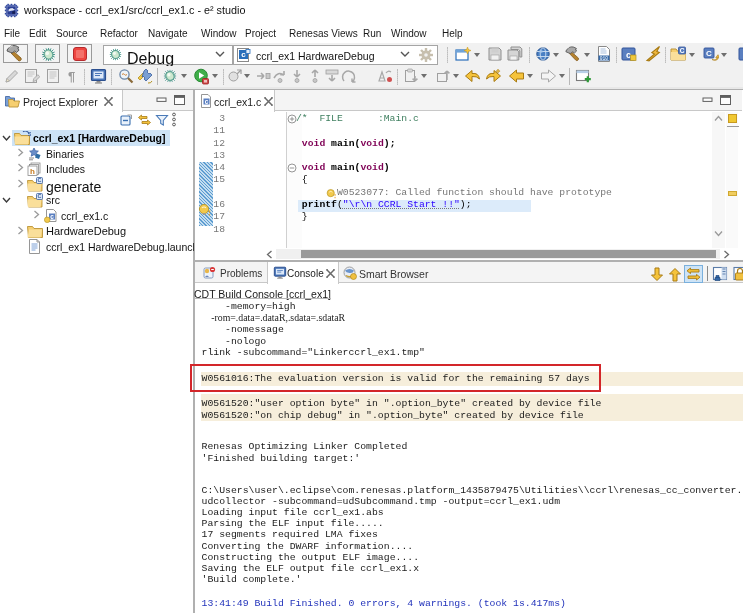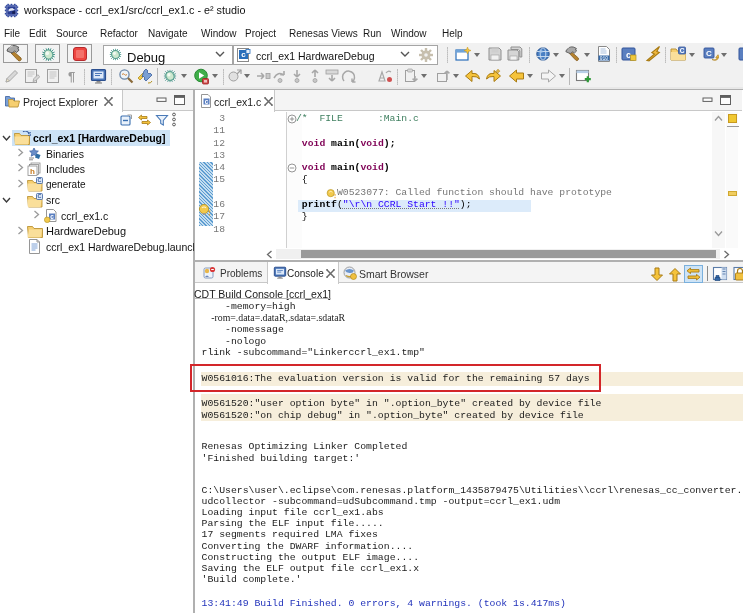--- a/index.html
+++ b/index.html
@@ -88,21 +88,21 @@
         <line x1="13.5" y1="3.5" x2="3.5" y2="13.5"></line>
       <line x1="6" y1="2.3" x2="11" y2="14.7"></line>
         <line x1="11" y1="2.3" x2="6" y2="14.7"></line>
       <line x1="2.3" y1="6" x2="14.7" y2="11"></line>
         <line x1="2.3" y1="11" x2="14.7" y2="6"></line>
     </g>
     <ellipse cx="8.5" cy="8.5" rx="4.4" ry="4.8" fill="#8fc4ae" stroke="#3f8f80" stroke-width="0.7" transform="rotate(-25 8.5 8.5)"></ellipse>
     <ellipse cx="8.5" cy="8.5" rx="3.4" ry="3.9" fill="#cde8cf" transform="rotate(-25 8.5 8.5)"></ellipse>
     <ellipse cx="7.3" cy="7.2" rx="1.7" ry="1.9" fill="#f2faf2"></ellipse>
   </svg>
-  <div class="txt" style="left:127px;top:50px;font-size:13px;color:#111">Debug</div>
+  <div class="txt" style="left:127px;top:50px;font-size:16px;color:#111">Debug</div>
   <svg class="icon" style="left:215px;top:51px" width="10" height="7" viewBox="0 0 10 7">
       <path d="M1 1 l4 4 l4 -4" stroke="#555" stroke-width="1.4" fill="none"></path>
     </svg>
 
   <div class="combo" style="left:233px;top:45px;width:205px"></div>
   <svg class="icon" style="left:237px;top:48px" width="14" height="14" viewBox="0 0 14 14">
     <rect x="0.5" y="0.5" width="11" height="13" fill="#fff" stroke="#8a8a8a" stroke-width="1"></rect>
     <rect x="2" y="2" width="9" height="9" fill="#2a6fbb"></rect>
     <text x="6.5" y="9.4" font-size="8" font-family="Liberation Sans" fill="#fff" text-anchor="middle" font-weight="bold">c</text>
     <rect x="9" y="1.5" width="4" height="4" fill="#e8f0fa" stroke="#2a6fbb" stroke-width="0.8"></rect>
@@ -414,21 +414,21 @@
   <div class="txt" style="left:46px;top:163px;font-size:10.5px;color:#111">Includes</div>
   <svg class="icon" style="left:17px;top:179px" width="7" height="9" viewBox="0 0 7 9">
       <path d="M1.5 1 l4 3.5 -4 3.5" stroke="#9a9a9a" stroke-width="1.3" fill="none"></path>
     </svg>
   <svg class="icon" style="left:27px;top:177px" width="16" height="15" viewBox="0 0 16 15">
     <path d="M0.5 3.5 h5 l1.5 2 h8 v8.5 h-13.5z" fill="#f6cf70" stroke="#bb9336" stroke-width="0.9"></path>
     <path d="M0.5 6.5 h14 l-1 7.5 h-12.5z" fill="#fadf9a"></path>
     <rect x="9.5" y="0.5" width="6" height="6" rx="1" fill="#dce8f8" stroke="#3a5fa0" stroke-width="0.8"></rect>
     <text x="12.5" y="5.4" font-size="5.5" font-weight="bold" font-family="Liberation Sans" fill="#3a5fa0" text-anchor="middle">C</text>
   </svg>
-  <div class="txt" style="left:46px;top:179px;font-size:10px;color:#111">generate</div>
+  <div class="txt" style="left:46px;top:179px;font-size:14px;color:#111">generate</div>
   <svg class="icon" style="left:2px;top:196px" width="9" height="8" viewBox="0 0 9 8">
       <path d="M1 2 l3.5 4 3.5 -4" stroke="#3a3a3a" stroke-width="1.4" fill="none"></path>
     </svg>
   <svg class="icon" style="left:27px;top:193px" width="16" height="15" viewBox="0 0 16 15">
     <path d="M0.5 3.5 h5 l1.5 2 h8 v8.5 h-13.5z" fill="#f6cf70" stroke="#bb9336" stroke-width="0.9"></path>
     <path d="M0.5 6.5 h14 l-1 7.5 h-12.5z" fill="#fadf9a"></path>
     <rect x="9.5" y="0.5" width="6" height="6" rx="1" fill="#dce8f8" stroke="#3a5fa0" stroke-width="0.8"></rect>
     <text x="12.5" y="5.4" font-size="5.5" font-weight="bold" font-family="Liberation Sans" fill="#3a5fa0" text-anchor="middle">C</text>
   </svg>
   <div class="txt" style="left:46px;top:194px;font-size:10.5px;color:#111">src</div>

